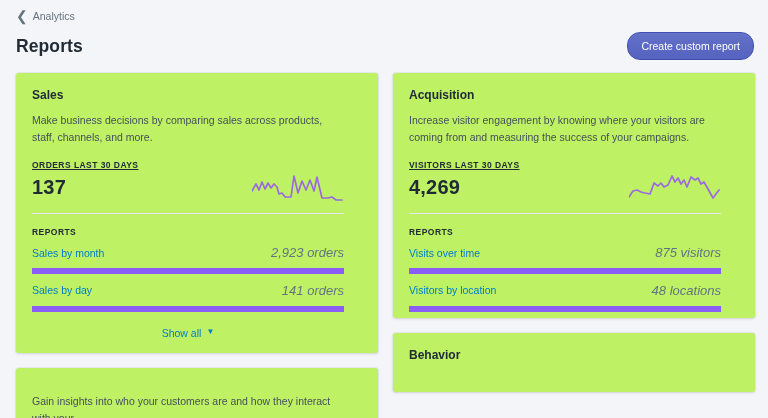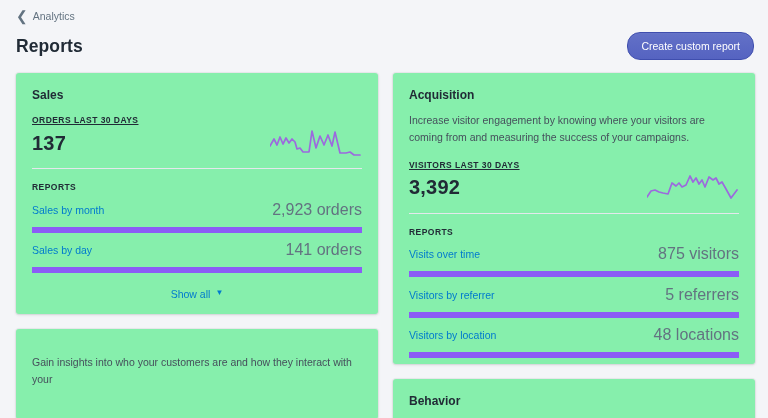--- a/index.html
+++ b/index.html
@@ -26,43 +26,43 @@
     font-family: "Liberation Sans", sans-serif;
     font-size: 10.5px;
     padding: 7px 13px;
     cursor: pointer;
     box-shadow: inset 0 1px 0 0 #6774c8;
   }
   
   .grid { display: flex; gap: 15px; padding: 13px 13px 0 16px; align-items: flex-start; }
   .col { flex: 1; min-width: 0; display: flex; flex-direction: column; gap: 15px; }
   .card {
-    background: #86efac;
+    background: #bef264;
     border-radius: 3px;
     box-shadow: 0 0 0 1px rgba(63,63,68,.05), 0 1px 3px 0 rgba(63,63,68,.15);
-    padding: 15px 16px 6px 16px;
+    padding: 15px 34px 6px 16px;
   }
   .card-title { font-size: 12px; font-weight: 700; color: #212b36; }
   .card-desc { font-size: 10.5px; line-height: 1.65; color: #454f5b; margin-top: 10px; }
   .metric-label, .reports-label {
     font-size: 8.5px; font-weight: 700; letter-spacing: .45px;
     color: #212b36; text-transform: uppercase;
   }
   .metric-label { margin-top: 13px; text-decoration: underline; }
   .metric-row { display: flex; justify-content: space-between; align-items: center; margin-top: 2px; }
   .metric-value { font-size: 20px; font-weight: 600; color: #212b36; letter-spacing: .2px; }
   .sparkline { width: 92px; height: 32px; }
   .divider { border-bottom: 1px solid #e4e8ec; margin-top: 9px; }
   .reports-label { margin-top: 13px; }
   .report-row {
     display: flex; justify-content: space-between; align-items: center;
     padding: 8.5px 0 8px 0; border-bottom: 6px solid #8b5cf6;
   }
   .report-link { font-size: 10.5px; color: #007ace; text-decoration: none; cursor: pointer; }
-  .report-value { font-size: 16px; color: #637381; }
+  .report-value { font-size: 13px; color: #637381; font-style: italic; }
   .toggle-row { text-align: center; padding: 11px 0 6px 0; }
   .toggle-link {
     font-size: 10.5px; color: #007ace; text-decoration: none; cursor: pointer;
     display: inline-flex; align-items: flex-start; gap: 5px;
   }
   .caret { font-size: 8px; color: #007ace; }
   .clipped-card { padding-bottom: 30px; }
 </style>
 </head>
 <body>
@@ -77,20 +77,21 @@
     <button class="primary-btn">Create custom report</button>
   </div>
 </div>
 
 <div class="grid">
 
   <div class="col">
 
     <div class="card">
       <div class="card-title">Sales</div>
+      <div class="card-desc">Make business decisions by comparing sales across products, staff, channels, and more.</div>
       <div class="metric-label">Orders last 30 days</div>
       <div class="metric-row">
         <div class="metric-value">137</div>
         <div class="sparkline"><svg viewBox="0 0 92 32" width="92" height="32">
               <polyline points="0,19 4,12 7,18 10,10 13,17 16,11 19,16 22,12 25,15 27,22 30,21 33,25 39,25 42,4 46,21 50,9 54,18 58,8 62,19 65,5 70,26 76,26 80,25 84,28 90,28" fill="none" stroke="#9c6ade" stroke-width="1.7" stroke-linejoin="round" stroke-linecap="round"></polyline>
             </svg></div>
       </div>
       <div class="divider"></div>
       <div class="reports-label">Reports</div>
       <div class="report-row">
@@ -115,34 +116,30 @@
 
   </div>
 
   <div class="col">
 
     <div class="card">
       <div class="card-title">Acquisition</div>
       <div class="card-desc">Increase visitor engagement by knowing where your visitors are coming from and measuring the success of your campaigns.</div>
       <div class="metric-label">Visitors last 30 days</div>
       <div class="metric-row">
-        <div class="metric-value">3,392</div>
+        <div class="metric-value">4,269</div>
         <div class="sparkline"><svg viewBox="0 0 92 32" width="92" height="32">
               <polyline points="0,25 4,19 8,18 12,20 16,21 21,22 25,11 29,14 32,11 35,15 39,13 43,4 46,10 49,6 52,12 55,8 58,15 62,5 66,8 69,6 72,12 75,10 79,17 84,26 90,18" fill="none" stroke="#9c6ade" stroke-width="1.7" stroke-linejoin="round" stroke-linecap="round"></polyline>
             </svg></div>
       </div>
       <div class="divider"></div>
       <div class="reports-label">Reports</div>
       <div class="report-row">
         <a class="report-link">Visits over time</a>
         <span class="report-value">875 visitors</span>
-      </div>
-      <div class="report-row">
-        <a class="report-link">Visitors by referrer</a>
-        <span class="report-value">5 referrers</span>
       </div>
       <div class="report-row">
         <a class="report-link">Visitors by location</a>
         <span class="report-value">48 locations</span>
       </div>
     </div>
 
     <div class="card clipped-card">
       <div class="card-title">Behavior</div>
     </div>

